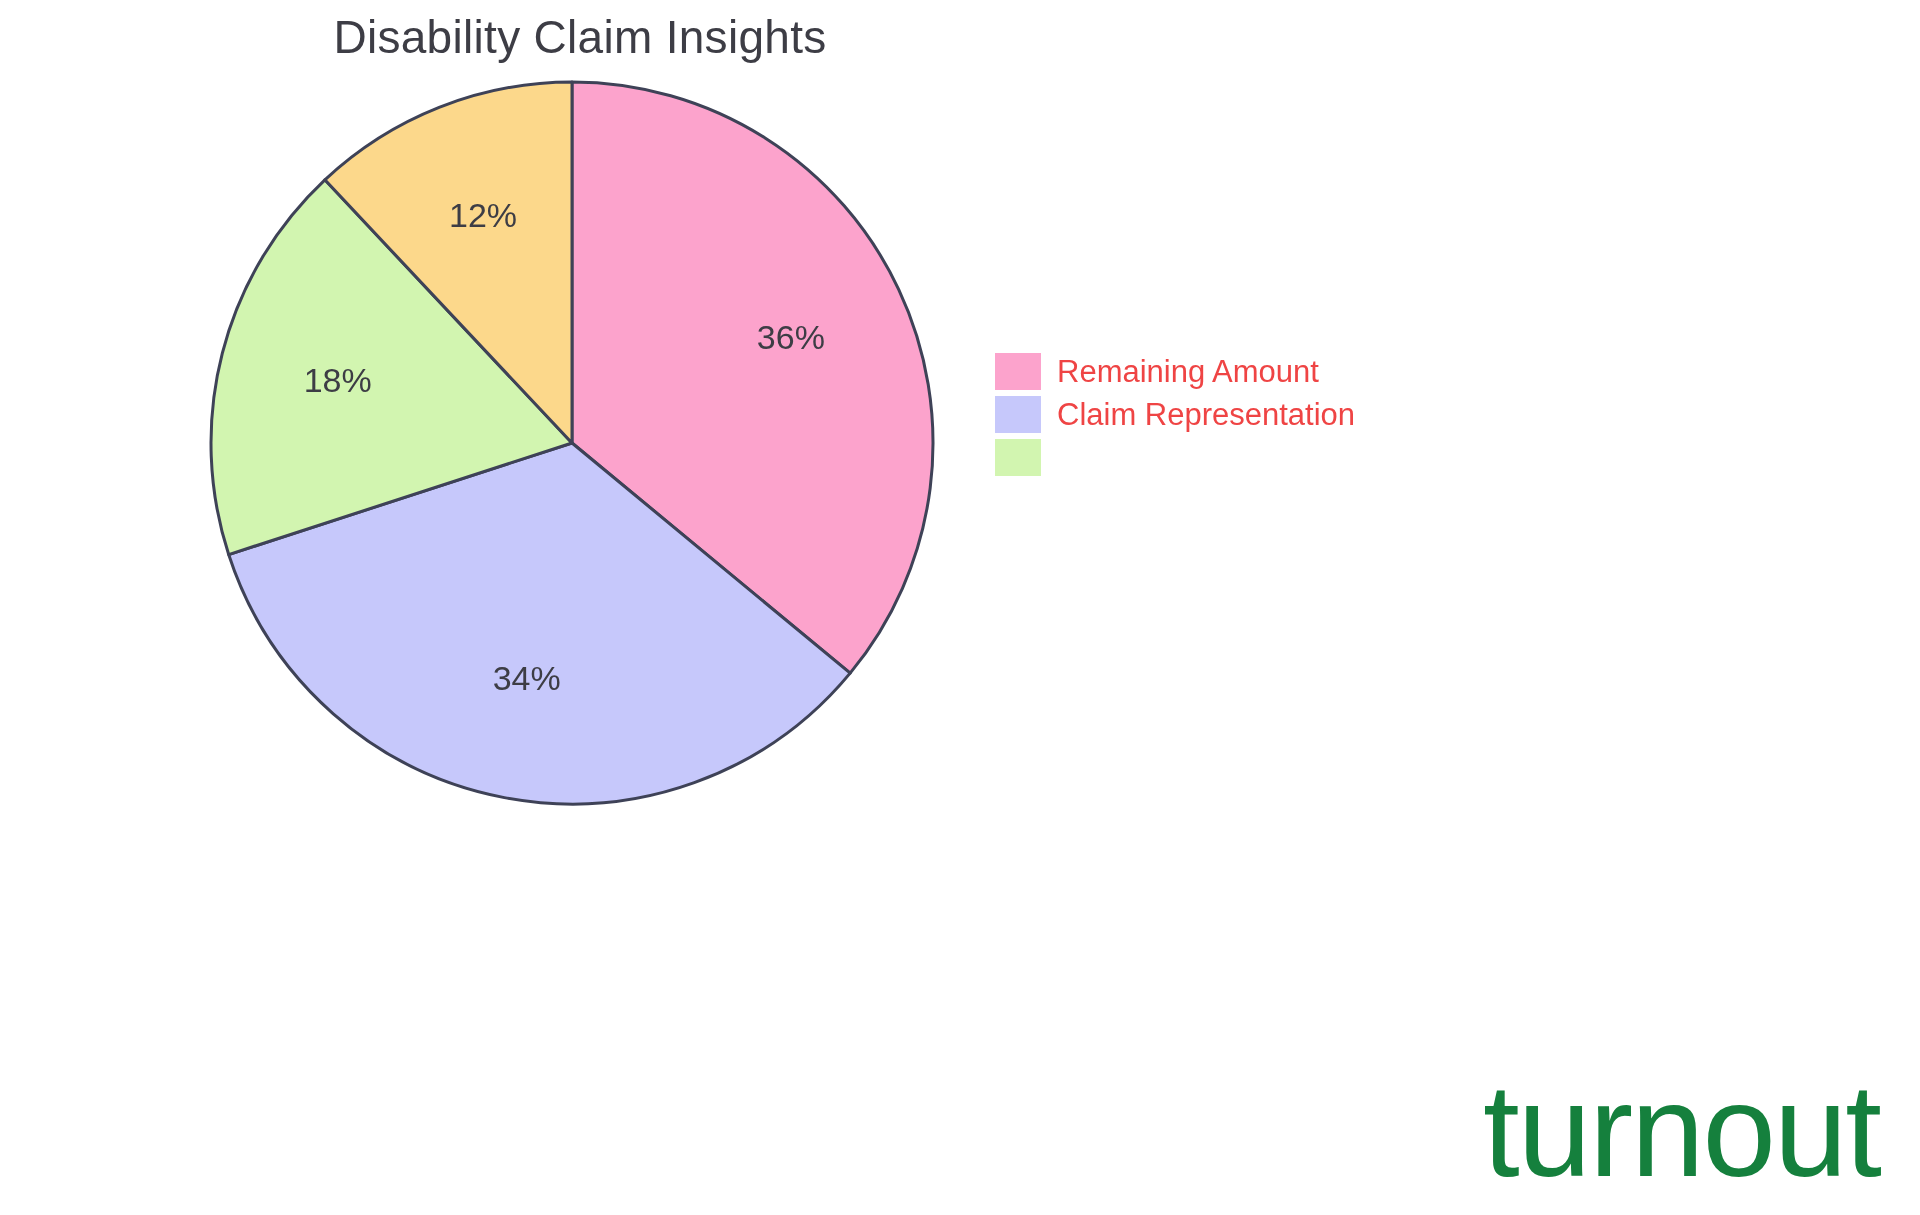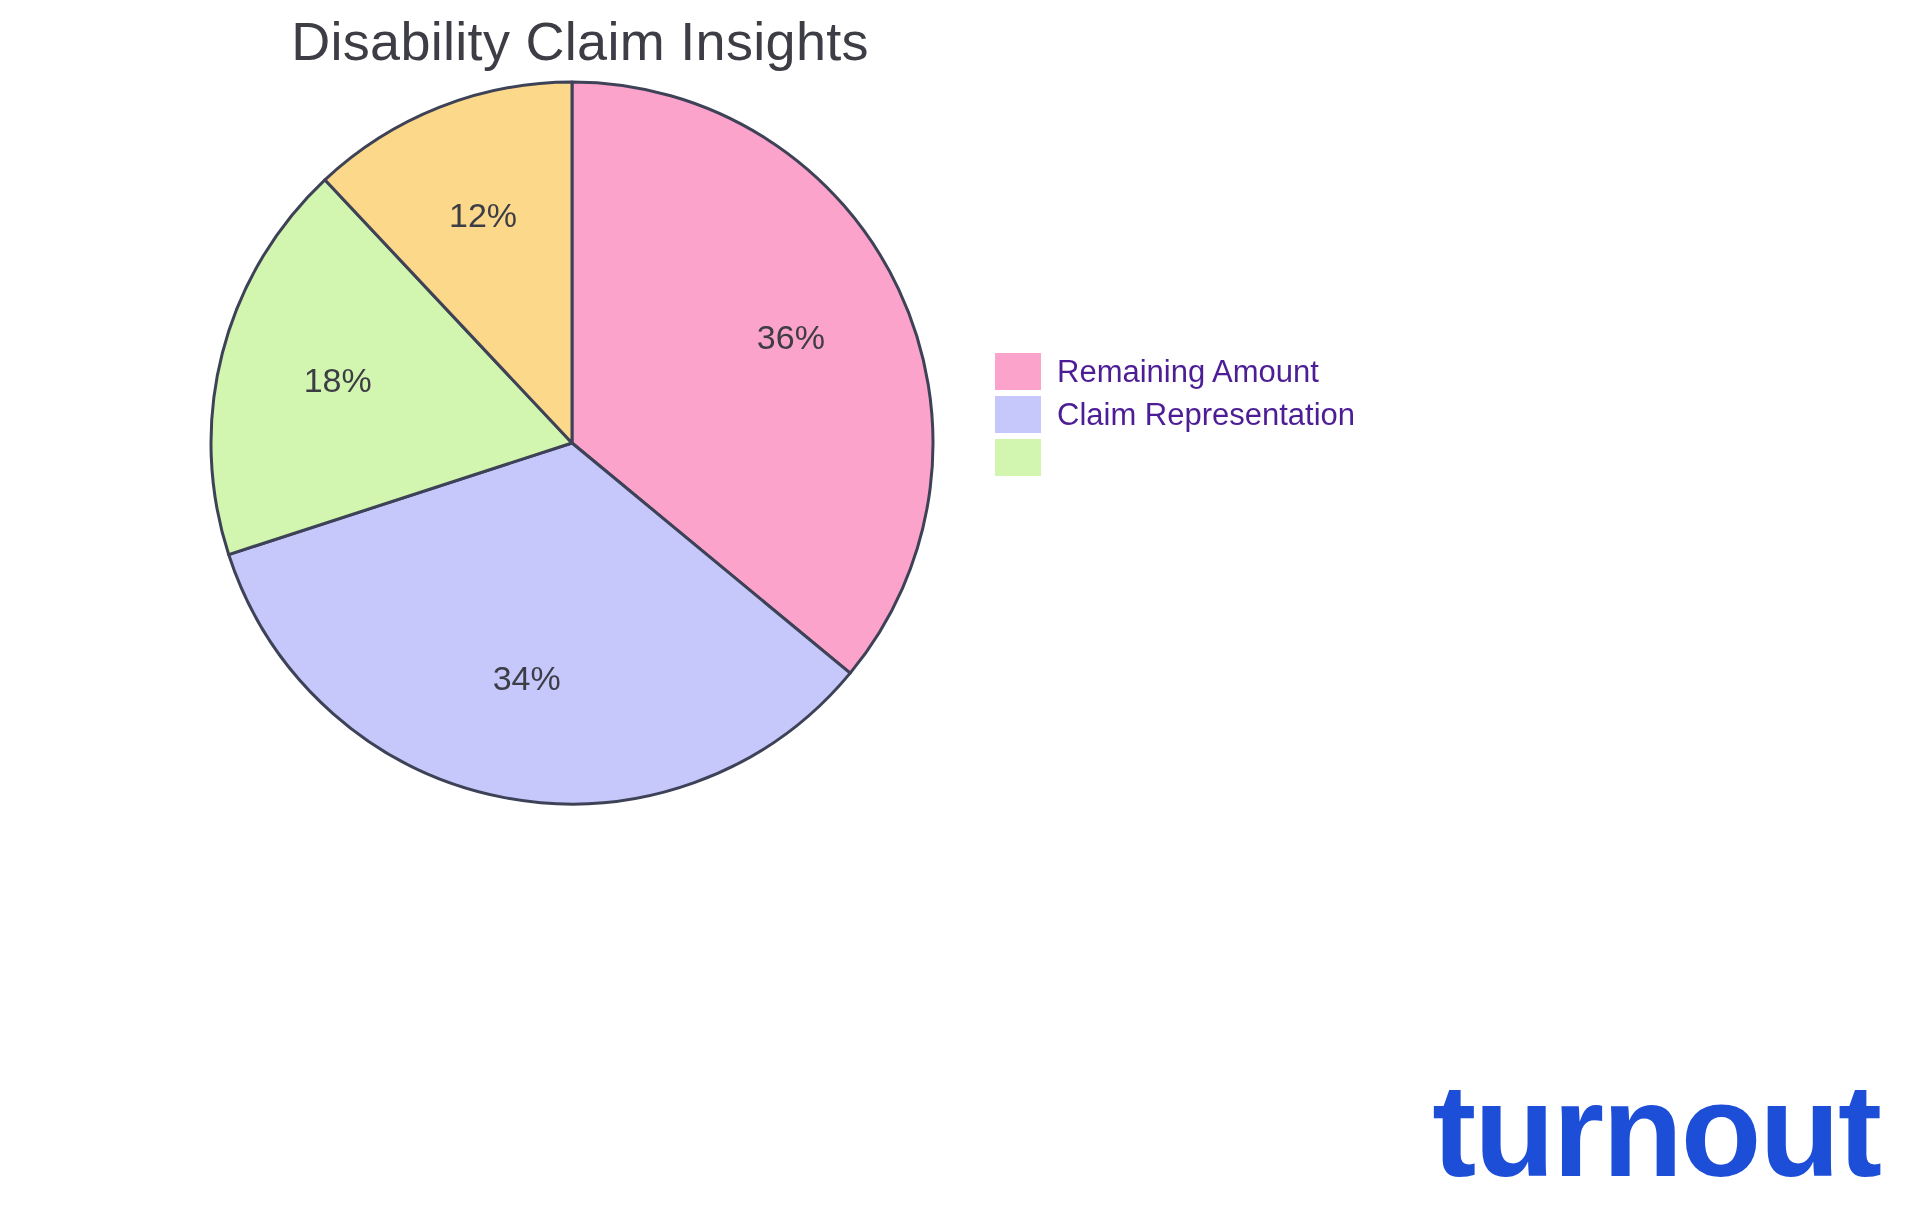--- a/index.html
+++ b/index.html
@@ -20,21 +20,21 @@
     left: 0; top: 0;
     width: 1920px;
     height: 1215px;
   }
   .chart-title {
     position: absolute;
     left: 0;
     top: 10px;
     width: 1160px;
     text-align: center;
-    font-size: 54px;
+    font-size: 46px;
     font-weight: 400;
     color: #3d3d45;
     letter-spacing: 0.3px;
     white-space: nowrap;
   }
   #pie-wrap {
     position: absolute;
     left: 209px;
     top: 80px;
     width: 726px;
@@ -65,33 +65,33 @@
     height: 43px;
   }
   .legend-swatch {
     width: 46px;
     height: 37px;
     flex: 0 0 46px;
   }
   .legend-label {
     margin-left: 16px;
     font-size: 31px;
-    color: #4c1d95;
+    color: #ef4444;
     white-space: nowrap;
     line-height: 1;
   }
   #brand-logo {
     position: absolute;
     right: 40px;
     bottom: 18px;
     font-size: 132px;
-    font-weight: 700;
+    font-weight: 400;
     letter-spacing: -2px;
     line-height: 1;
-    color: #1d4ed8;
+    color: #15803d;
     text-align: right;
   }
 </style>
 </head>
 <body>
 
 <div id="chart-canvas">
 
   <div class="chart-title">Disability Claim Insights</div>
 

